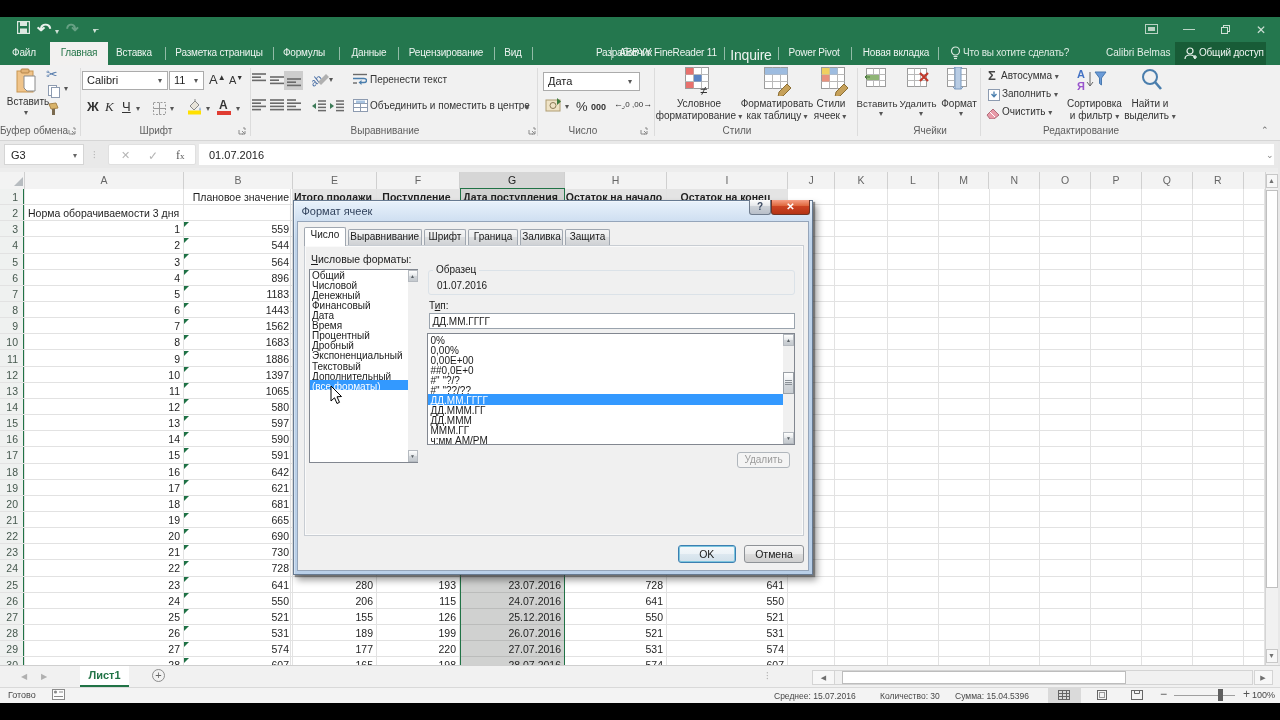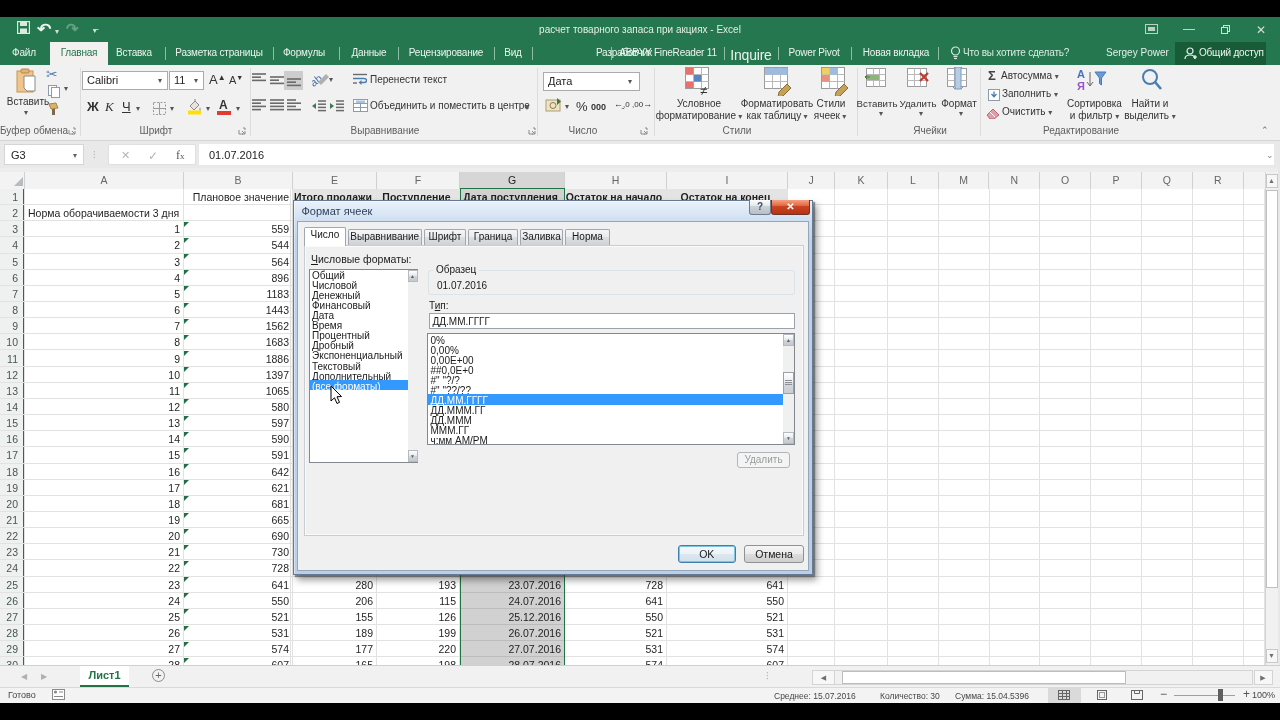--- a/index.html
+++ b/index.html
@@ -16,21 +16,20 @@
 <svg class="abs" style="left:17px;top:21px;" width="13" height="13" viewBox="0 0 13 13">
 <rect x="0.5" y="0.5" width="12" height="12" fill="none" stroke="#dce8e0" stroke-width="1.4"></rect>
 <rect x="3" y="1" width="7" height="4" fill="#dce8e0"></rect>
 <rect x="3" y="7.5" width="7" height="5" fill="#dce8e0"></rect>
 </svg>
 <div class="abs" style="left:38px;top:20px;font-size:15px;font-weight:bold;color:#e9f1ec;transform:scaleX(1.15);">↶</div>
 <div class="abs" style="left:55px;top:27px;font-size:8px;color:#cfe0d6;">▾</div>
 <div class="abs" style="left:66px;top:20px;font-size:15px;font-weight:bold;color:rgba(230,240,235,0.35);">↷</div>
 <div class="abs" style="left:93px;top:23px;font-size:10px;color:#d7e5dc;">–</div>
 <div class="abs" style="left:93px;top:27px;font-size:7px;color:#d7e5dc;">▾</div>
-<div class="abs" style="left:400px;top:24px;width:480px;text-align:center;font-size:10px;color:#e4efe8;">расчет товарного запаса при акциях - Excel</div>
 <svg class="abs" style="left:1145px;top:24px;" width="13" height="10" viewBox="0 0 13 10">
 <rect x="0.5" y="0.5" width="12" height="9" fill="none" stroke="#b9d2c3" stroke-width="1"></rect>
 <rect x="3" y="3" width="7" height="4" fill="#b9d2c3"></rect>
 </svg>
 <div class="abs" style="left:1183px;top:22px;font-size:12px;color:#cfe0d6;">—</div>
 <svg class="abs" style="left:1221px;top:25px;" width="9" height="9" viewBox="0 0 9 9">
 <rect x="2.5" y="0.5" width="6" height="6" fill="none" stroke="#cfe0d6"></rect>
 <rect x="0.5" y="2.5" width="6" height="6" fill="#24774e" stroke="#cfe0d6"></rect>
 </svg>
 <div class="abs" style="left:1256px;top:23px;font-size:12px;color:#cfe0d6;">✕</div>
@@ -59,21 +58,21 @@
 <div class="tabsep" style="left:724px;"></div>
 <div class="tabsep" style="left:777.5px;"></div>
 <div class="tabsep" style="left:851px;"></div>
 <div class="tabsep" style="left:938px;"></div>
 <svg class="abs" style="left:950px;top:46px;" width="11" height="15" viewBox="0 0 11 15">
 <circle cx="5.5" cy="5" r="4" fill="none" stroke="#d8e7de" stroke-width="1.2"></circle>
 <line x1="3.5" y1="10.5" x2="7.5" y2="10.5" stroke="#d8e7de" stroke-width="1.2"></line>
 <line x1="4" y1="12.5" x2="7" y2="12.5" stroke="#d8e7de" stroke-width="1.2"></line>
 </svg>
 <div class="abs" style="left:963px;top:47px;font-size:10px;letter-spacing:-0.2px;color:#dcebe2;">Что вы хотите сделать?</div>
-<div class="abs" style="left:1106px;top:47px;font-size:10px;color:#e4efe8;">Sergey Power</div>
+<div class="abs" style="left:1106px;top:47px;font-size:10px;color:#e4efe8;">Calibri Belmas</div>
 <div class="abs" style="left:1175px;top:42px;width:91px;height:23px;background:#185c37;"></div>
 <svg class="abs" style="left:1184px;top:47px;" width="14" height="13" viewBox="0 0 14 13">
 <circle cx="6" cy="4" r="3" fill="none" stroke="#e8f1ec" stroke-width="1.2"></circle>
 <path d="M1,12 Q1,8 6,8 Q11,8 11,12" fill="none" stroke="#e8f1ec" stroke-width="1.2"></path>
 <line x1="11" y1="8" x2="11" y2="12" stroke="#e8f1ec" stroke-width="1.2"></line>
 <line x1="9" y1="10" x2="13" y2="10" stroke="#e8f1ec" stroke-width="1.2"></line>
 </svg>
 <div class="abs" style="left:1199px;top:47px;font-size:10px;letter-spacing:-0.2px;color:#eef5f1;">Общий доступ</div>
 <div class="abs" style="left:0;top:65px;width:1280px;height:76px;background:#f1f1f1;border-bottom:1px solid #d5d5d5;box-sizing:border-box;"></div>
 <div class="abs" style="left:80px;top:68px;width:1px;height:68px;background:#dcdcdc;"></div>
@@ -593,21 +592,21 @@
 <div class="abs" style="left:304px;top:229px;width:42px;text-align:center;font-size:10px;color:#1a1a1a;z-index:4;">Число</div>
 <div class="abs" style="left:347.5px;top:228.5px;width:74.5px;height:16.5px;background:linear-gradient(to bottom,#f4f5f6,#eaebec 50%,#dcdee0 50%,#d0d2d5);border:1px solid #a0a7b0;border-bottom:none;border-radius:2px 2px 0 0;box-sizing:border-box;text-align:center;font-size:10px;line-height:15px;color:#1a1a1a;"></div>
 <div class="abs" style="left:347.5px;top:230.5px;width:74.5px;text-align:center;font-size:10px;color:#1a1a1a;">Выравнивание</div>
 <div class="abs" style="left:424px;top:228.5px;width:42px;height:16.5px;background:linear-gradient(to bottom,#f4f5f6,#eaebec 50%,#dcdee0 50%,#d0d2d5);border:1px solid #a0a7b0;border-bottom:none;border-radius:2px 2px 0 0;box-sizing:border-box;text-align:center;font-size:10px;line-height:15px;color:#1a1a1a;"></div>
 <div class="abs" style="left:424px;top:230.5px;width:42px;text-align:center;font-size:10px;color:#1a1a1a;">Шрифт</div>
 <div class="abs" style="left:468px;top:228.5px;width:50px;height:16.5px;background:linear-gradient(to bottom,#f4f5f6,#eaebec 50%,#dcdee0 50%,#d0d2d5);border:1px solid #a0a7b0;border-bottom:none;border-radius:2px 2px 0 0;box-sizing:border-box;text-align:center;font-size:10px;line-height:15px;color:#1a1a1a;"></div>
 <div class="abs" style="left:468px;top:230.5px;width:50px;text-align:center;font-size:10px;color:#1a1a1a;">Граница</div>
 <div class="abs" style="left:520px;top:228.5px;width:43px;height:16.5px;background:linear-gradient(to bottom,#f4f5f6,#eaebec 50%,#dcdee0 50%,#d0d2d5);border:1px solid #a0a7b0;border-bottom:none;border-radius:2px 2px 0 0;box-sizing:border-box;text-align:center;font-size:10px;line-height:15px;color:#1a1a1a;"></div>
 <div class="abs" style="left:520px;top:230.5px;width:43px;text-align:center;font-size:10px;color:#1a1a1a;">Заливка</div>
 <div class="abs" style="left:565px;top:228.5px;width:45px;height:16.5px;background:linear-gradient(to bottom,#f4f5f6,#eaebec 50%,#dcdee0 50%,#d0d2d5);border:1px solid #a0a7b0;border-bottom:none;border-radius:2px 2px 0 0;box-sizing:border-box;text-align:center;font-size:10px;line-height:15px;color:#1a1a1a;"></div>
-<div class="abs" style="left:565px;top:230.5px;width:45px;text-align:center;font-size:10px;color:#1a1a1a;">Норма</div>
+<div class="abs" style="left:565px;top:230.5px;width:45px;text-align:center;font-size:10px;color:#1a1a1a;">Защита</div>
 <div class="abs" style="left:311px;top:252.5px;font-size:10.5px;color:#1a1a1a;"><span style="text-decoration:underline;">Ч</span>исловые форматы:</div>
 <div class="abs" style="left:308.5px;top:268.5px;width:109.5px;height:194px;background:#fff;border:1px solid #828790;box-sizing:border-box;"></div>
 <div class="abs" style="left:312px;top:269.8px;font-size:10px;color:#1a1a1a;white-space:nowrap;">Общий</div>
 <div class="abs" style="left:312px;top:279.88px;font-size:10px;color:#1a1a1a;white-space:nowrap;">Числовой</div>
 <div class="abs" style="left:312px;top:289.96px;font-size:10px;color:#1a1a1a;white-space:nowrap;">Денежный</div>
 <div class="abs" style="left:312px;top:300.03999999999996px;font-size:10px;color:#1a1a1a;white-space:nowrap;">Финансовый</div>
 <div class="abs" style="left:312px;top:310.11999999999995px;font-size:10px;color:#1a1a1a;white-space:nowrap;">Дата</div>
 <div class="abs" style="left:312px;top:320.19999999999993px;font-size:10px;color:#1a1a1a;white-space:nowrap;">Время</div>
 <div class="abs" style="left:312px;top:330.2799999999999px;font-size:10px;color:#1a1a1a;white-space:nowrap;">Процентный</div>
 <div class="abs" style="left:312px;top:340.3599999999999px;font-size:10px;color:#1a1a1a;white-space:nowrap;">Дробный</div>

